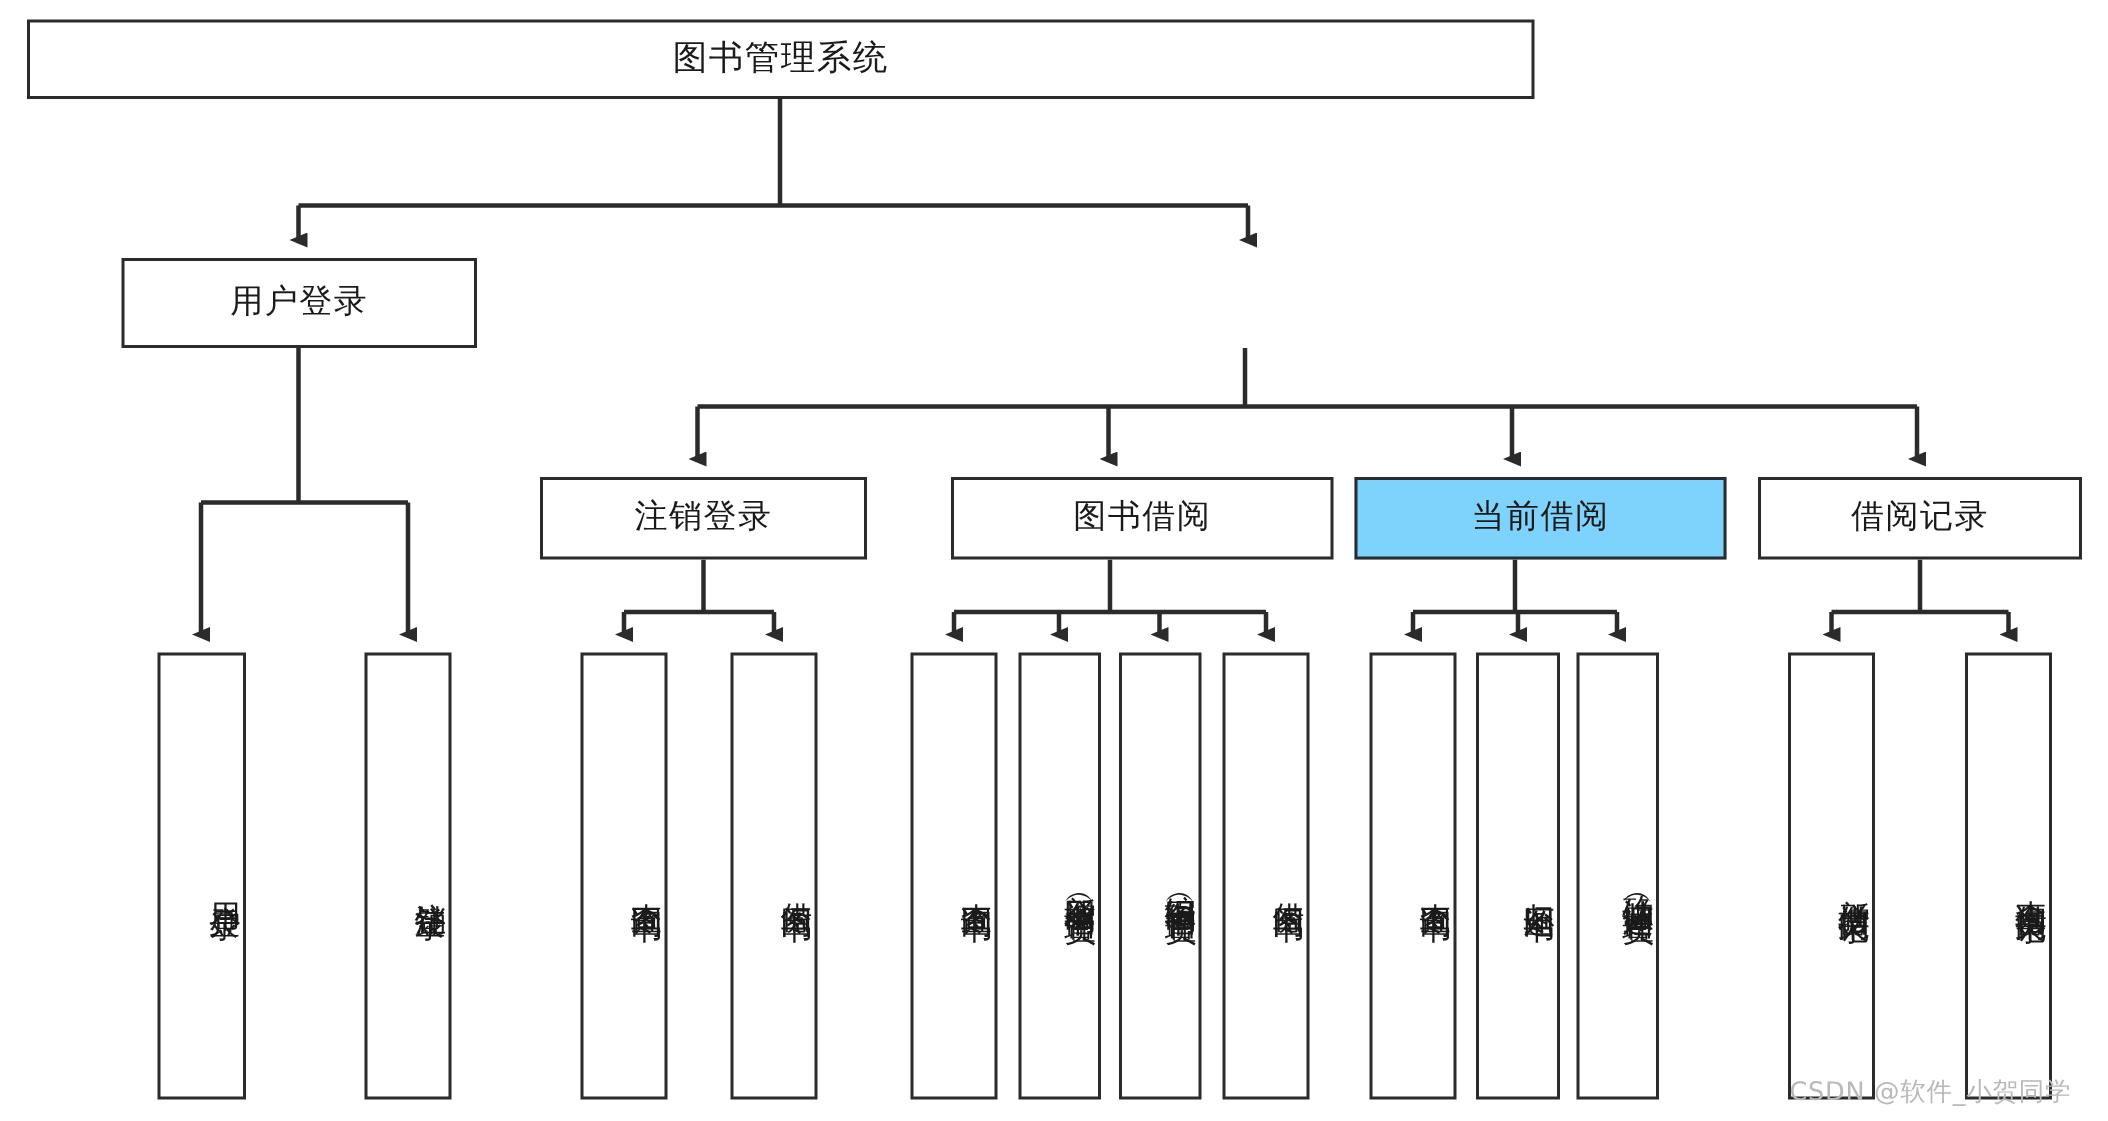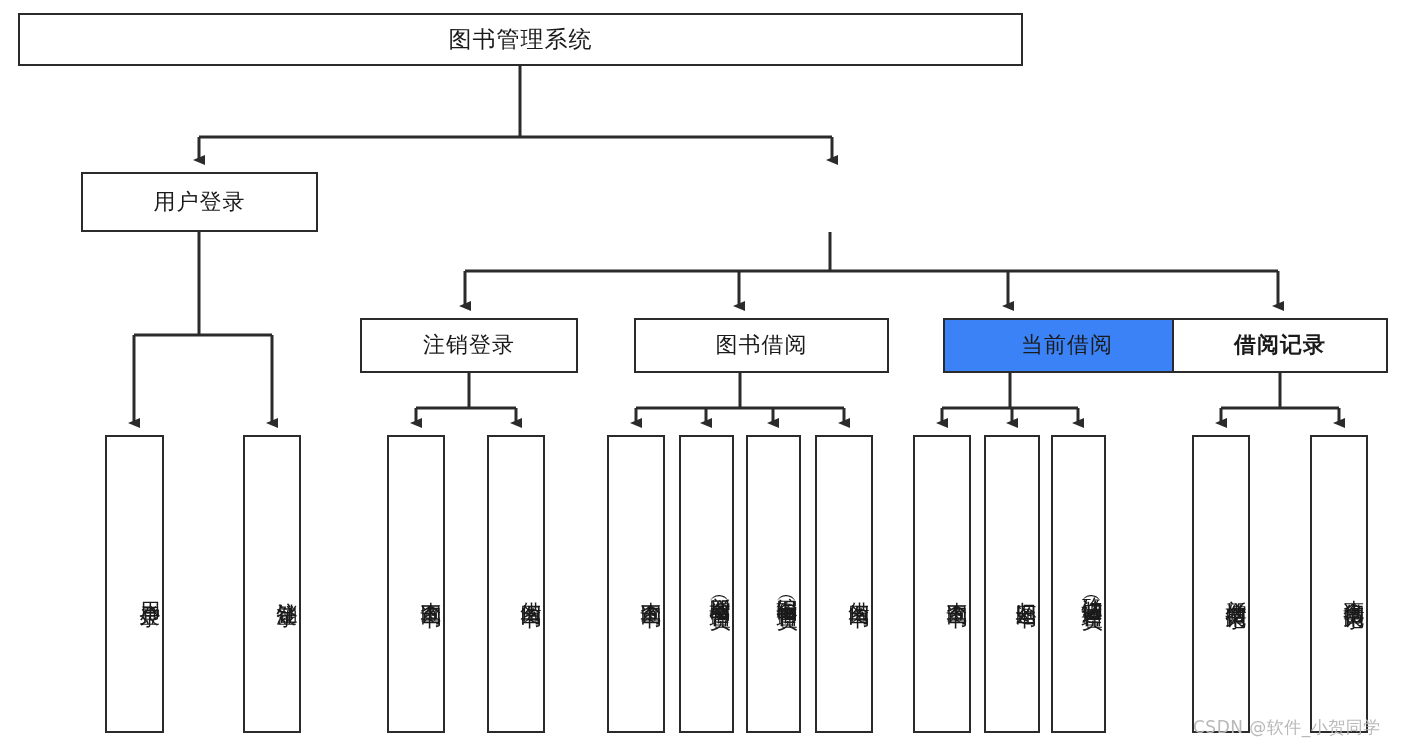--- a/index.html
+++ b/index.html
@@ -118,22 +118,22 @@
       <path d="M1339,408 L1339,423" marker-end="url(#arrow)"></path>
     </g>
   </svg>
 
   <div class="node horiz root" style="left: 18px; top: 13px; width: 1005px; height: 53px; border-color: rgb(43, 43, 43); background: rgb(255, 255, 255); color: rgb(26, 26, 26);">图书管理系统</div>
 
   <div class="node horiz" style="left: 81px; top: 172px; width: 237px; height: 60px; border-color: rgb(43, 43, 43); background: rgb(255, 255, 255); color: rgb(26, 26, 26);">用户登录</div>
 
   <div class="node horiz" style="left: 360px; top: 318px; width: 218px; height: 55px; border-color: rgb(43, 43, 43); background: rgb(255, 255, 255); color: rgb(26, 26, 26);">注销登录</div>
   <div class="node horiz" style="left: 634px; top: 318px; width: 255px; height: 55px; border-color: rgb(43, 43, 43); background: rgb(255, 255, 255); color: rgb(26, 26, 26);">图书借阅</div>
-  <div class="node horiz" style="left: 943px; top: 318px; width: 248px; height: 55px; border-color: rgb(43, 43, 43); background: #3b82f6; color: rgb(26, 26, 26);">当前借阅</div>
-  <div class="node horiz" style="left: 1172px; top: 318px; width: 216px; height: 55px; border-color: rgb(43, 43, 43); background: rgb(255, 255, 255); color: rgb(26, 26, 26); font-weight: bold;">借阅记录</div>
+  <div class="node horiz" style="left: 903px; top: 318px; width: 248px; height: 55px; border-color: rgb(43, 43, 43); background: #7dd3fc; color: rgb(26, 26, 26);">当前借阅</div>
+  <div class="node horiz" style="left: 1172px; top: 318px; width: 216px; height: 55px; border-color: rgb(43, 43, 43); background: rgb(255, 255, 255); color: rgb(26, 26, 26);">借阅记录</div>
 
   <div class="node vert" style="left: 105px; top: 435px; width: 59px; height: 298px; border-color: rgb(43, 43, 43); background: rgb(255, 255, 255); color: rgb(26, 26, 26);">用户登录</div>
   <div class="node vert" style="left: 243px; top: 435px; width: 58px; height: 298px; border-color: rgb(43, 43, 43); background: rgb(255, 255, 255); color: rgb(26, 26, 26);">注销登录</div>
   <div class="node vert" style="left: 387px; top: 435px; width: 58px; height: 298px; border-color: rgb(43, 43, 43); background: rgb(255, 255, 255); color: rgb(26, 26, 26);">查询图书</div>
   <div class="node vert" style="left: 487px; top: 435px; width: 58px; height: 298px; border-color: rgb(43, 43, 43); background: rgb(255, 255, 255); color: rgb(26, 26, 26);">借阅图书</div>
   <div class="node vert" style="left: 607px; top: 435px; width: 58px; height: 298px; border-color: rgb(43, 43, 43); background: rgb(255, 255, 255); color: rgb(26, 26, 26);">查询图书</div>
   <div class="node vert" style="left: 679px; top: 435px; width: 55px; height: 298px; border-color: rgb(43, 43, 43); background: rgb(255, 255, 255); color: rgb(26, 26, 26);">新增图书（管理员）</div>
   <div class="node vert" style="left: 746px; top: 435px; width: 55px; height: 298px; border-color: rgb(43, 43, 43); background: rgb(255, 255, 255); color: rgb(26, 26, 26);">编辑图书（管理员）</div>
   <div class="node vert" style="left: 815px; top: 435px; width: 58px; height: 298px; border-color: rgb(43, 43, 43); background: rgb(255, 255, 255); color: rgb(26, 26, 26);">借阅图书</div>
   <div class="node vert" style="left: 913px; top: 435px; width: 58px; height: 298px; border-color: rgb(43, 43, 43); background: rgb(255, 255, 255); color: rgb(26, 26, 26);">查询图书</div>

